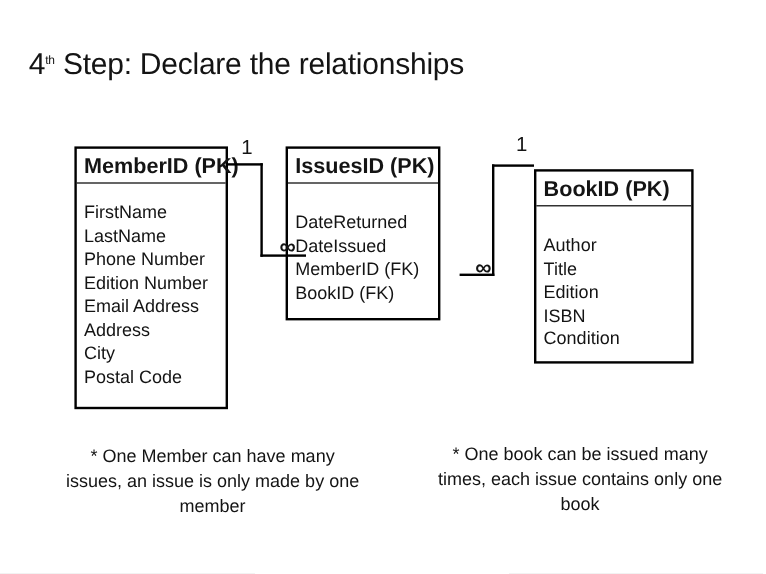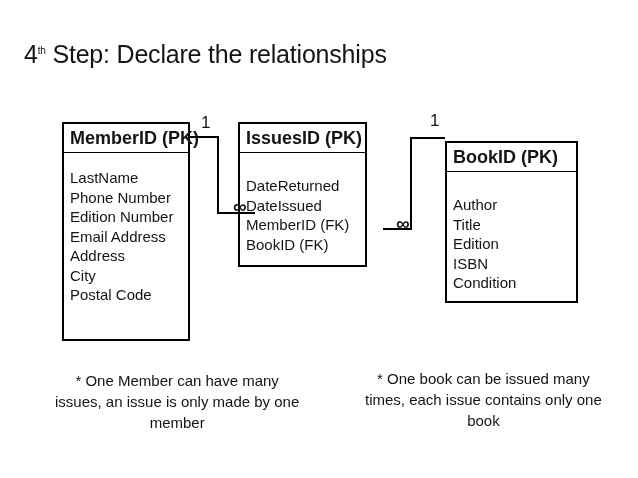--- a/index.html
+++ b/index.html
@@ -107,20 +107,21 @@
 
 <div class="slide">
 
   <div class="page-title">
     <span>4</span><sup>th</sup><span> Step: Declare the relationships</span>
   </div>
 
   <div class="entity" id="entity-member">
     <div class="entity-header">MemberID (PK)</div>
     <div class="entity-fields">
+      <div>FirstName</div>
       <div>LastName</div>
       <div>Phone Number</div>
       <div>Edition Number</div>
       <div>Email Address</div>
       <div>Address</div>
       <div>City</div>
       <div>Postal Code</div>
     </div>
   </div>
 

